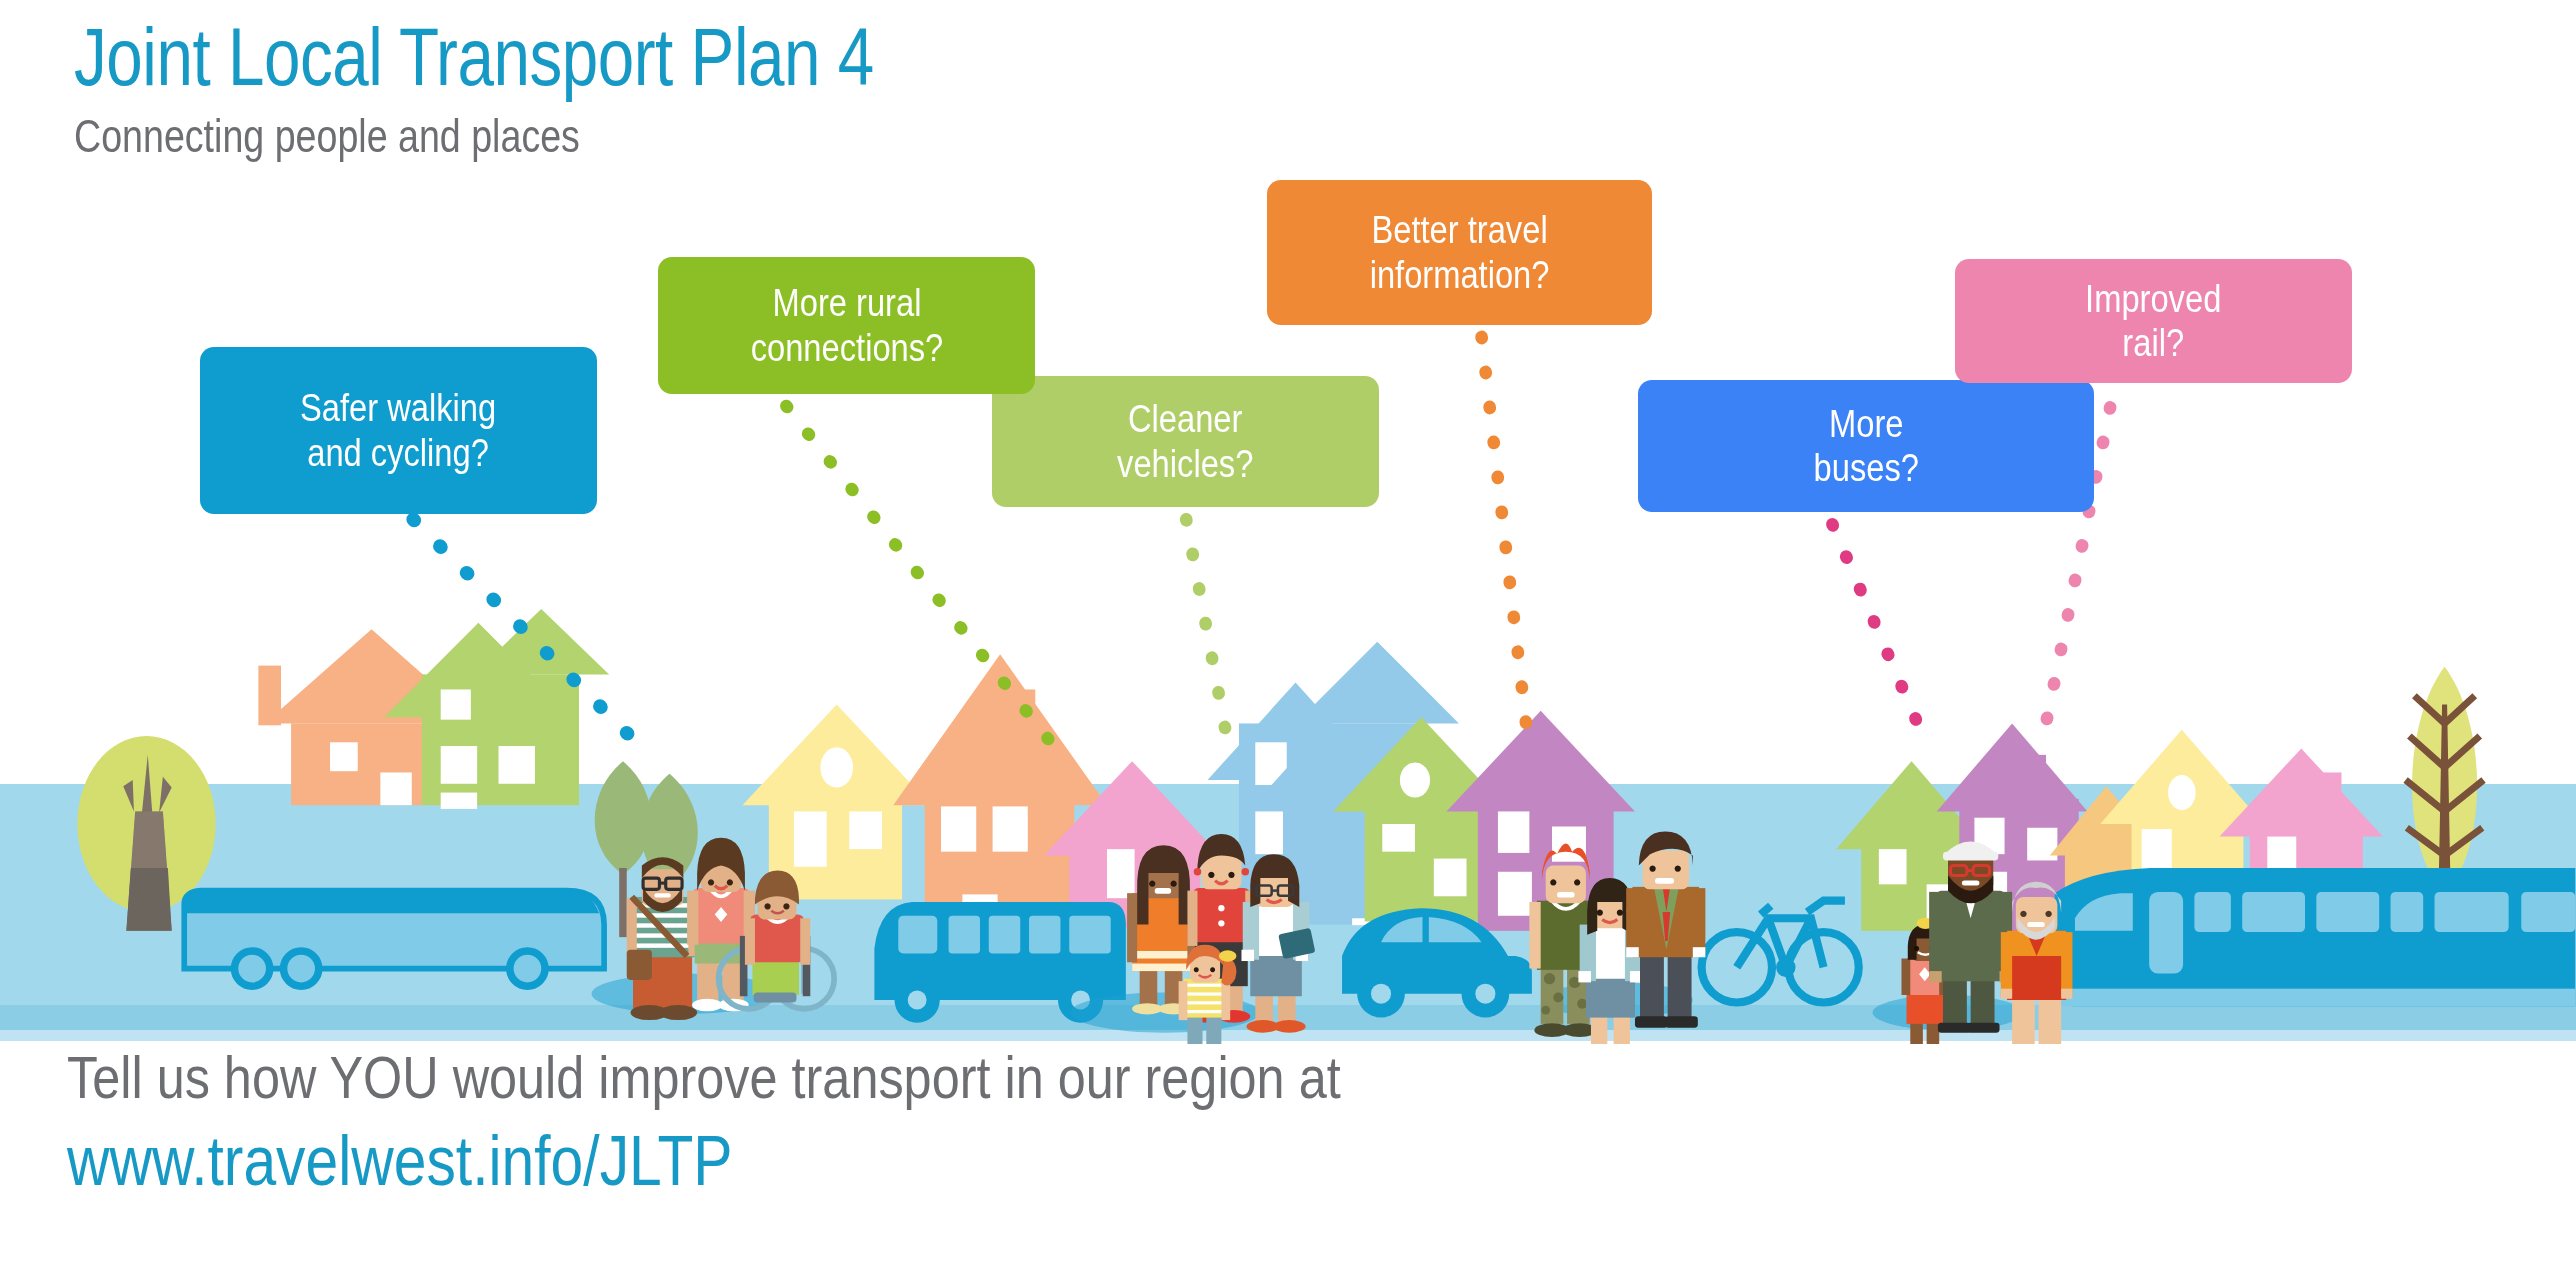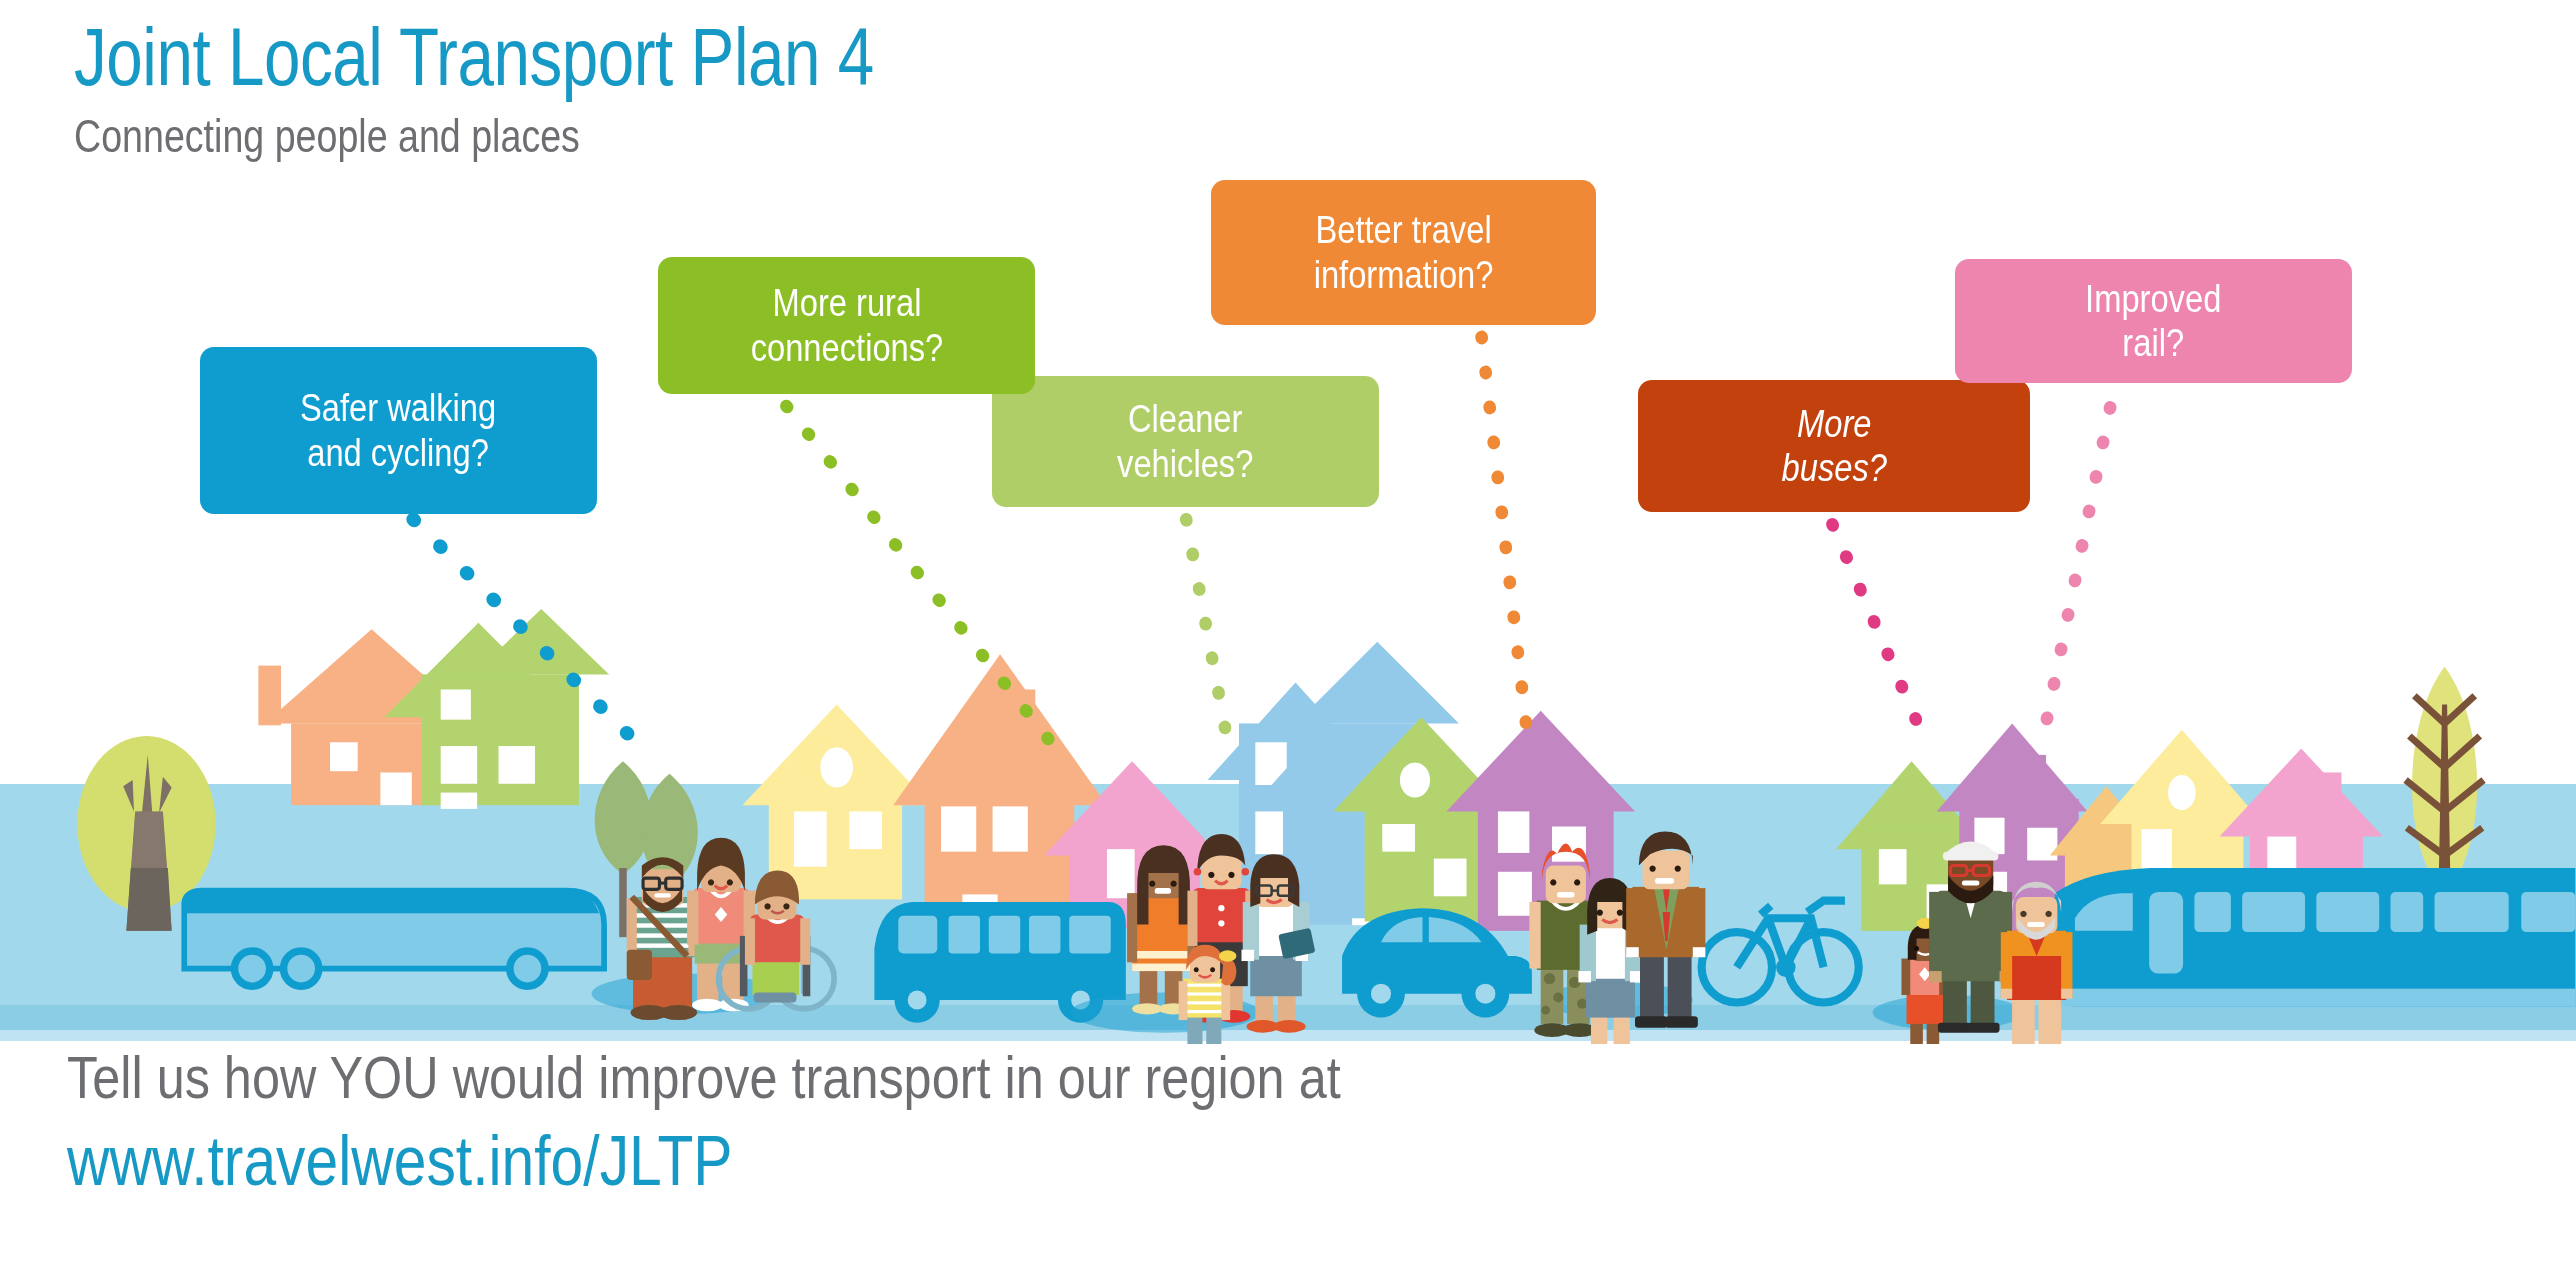--- a/index.html
+++ b/index.html
@@ -23,22 +23,22 @@
 
   
   .bubble{position:absolute;border-radius:14px;color:#fff;display:flex;align-items:center;
           justify-content:center;text-align:center;line-height:1.16;font-weight:400;
           box-sizing:border-box;padding:6.3px 11.3px;}
   .bubble span{display:block;transform:scaleX(0.86);}
 
   #b-walk  {left:200px; top:347px;  width:397px; height:167px; background:#0f9cce;font-size:38px;}
   #b-rural {left:658px;top:257px;  width:377px; height:137px; background:#8cbf26;font-size:38px;}
   #b-clean {left:992px;top:376px;  width:387px; height:131px; background:#b0ce67;font-size:38px;}
-  #b-info  {left:1211px;top:180px;  width:385px; height:145px; background:#ef8936;font-size:38px;}
-  #b-buses {left:1638px;top:380px;  width:392px; height:132px; background:#c2410c;font-size:38px;font-style:italic;}
+  #b-info  {left:1267px;top:180px;  width:385px; height:145px; background:#ef8936;font-size:38px;}
+  #b-buses {left:1638px;top:380px;  width:456px; height:132px; background:#3b82f6;font-size:38px;}
   #b-rail  {left:1955px;top:259px;  width:397px; height:124px; background:#ed85ae;font-size:38px;}
 
   
   .dots{position:absolute;pointer-events:none;}
 
   
   #foot{position:absolute;left:67px;top:1048px;width:2453px;}
   #foot-line1{font-size:60px;color:#6d6e71;line-height:1.0;white-space:nowrap;
               transform:scaleX(0.84);transform-origin:left center;}
   #foot-line2{font-size:70px;color:#1699c4;line-height:1.0;margin-top:17.6px;white-space:nowrap;

